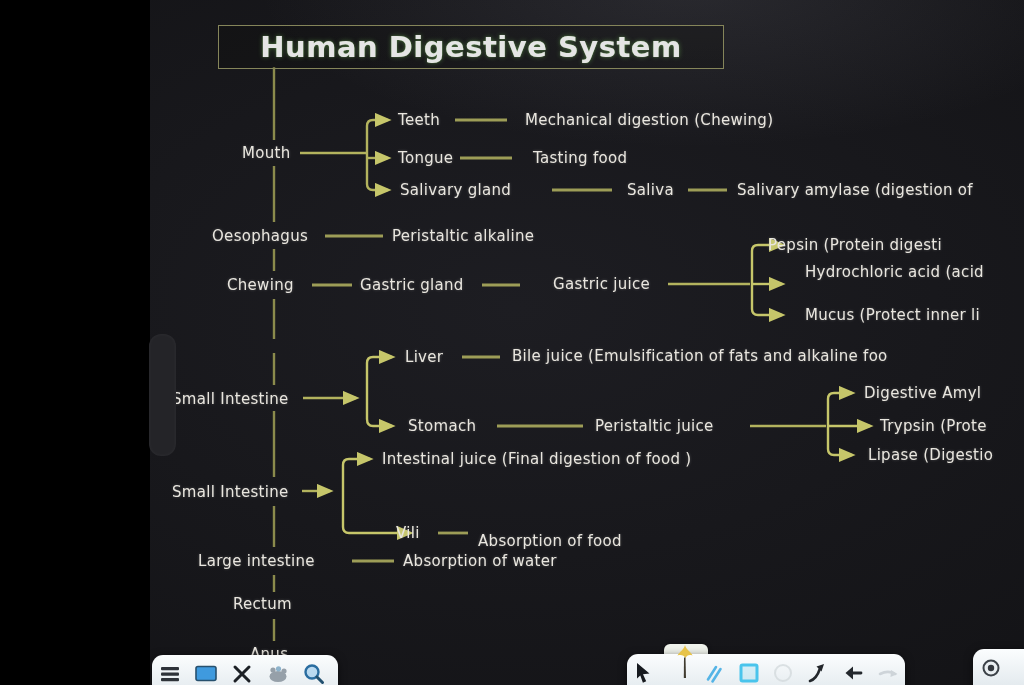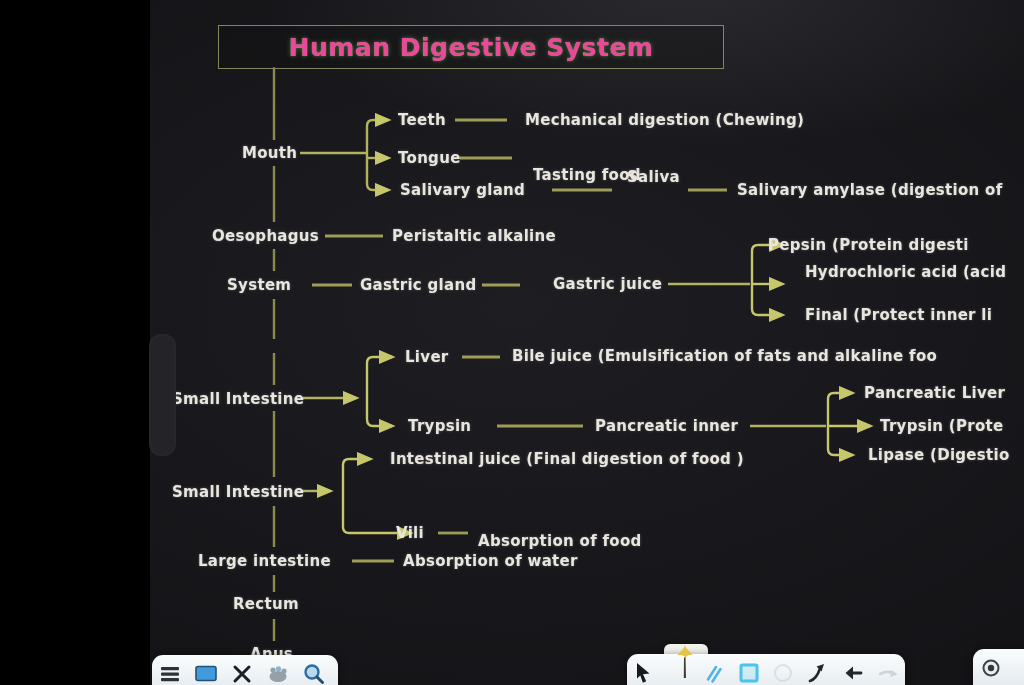--- a/index.html
+++ b/index.html
@@ -7,23 +7,23 @@
        font-family:"DejaVu Sans","Liberation Sans",sans-serif;}
   .canvas{position:absolute;left:150px;top:0;width:874px;height:685px;
     background:
       radial-gradient(ellipse 700px 260px at 62% -2%, rgba(150,150,165,.15), rgba(0,0,0,0) 62%),
       radial-gradient(ellipse 950px 560px at 42% 45%, #1d1d22, #131316 88%);
   }
   .wires{position:absolute;left:0;top:0;width:1024px;height:685px;pointer-events:none;}
   .title-box{position:absolute;left:218px;top:25px;width:504px;height:42px;
     border:1.5px solid #85855a;display:flex;align-items:center;justify-content:center;
     background:rgba(10,12,8,.25);}
-  .title-text{font-weight:bold;font-size:25px;letter-spacing:.5px;color:#ec4899;
+  .title-text{font-weight:bold;font-size:29px;letter-spacing:.5px;color:#e5e5e5;
     text-shadow:0 0 5px rgba(120,200,90,.45),0 0 1px rgba(180,240,150,.6);}
-  .lb{position:absolute;font-weight:bold;font-size:15px;letter-spacing:.3px;color:#e9e6df;
+  .lb{position:absolute;font-weight:normal;font-size:15px;letter-spacing:.3px;color:#e9e6df;
     white-space:nowrap;text-shadow:0 0 3px rgba(242,240,230,.28);}
   .scroll-thumb{position:absolute;left:149px;top:334px;width:27px;height:122px;
     background:#242428;border-radius:12px;box-shadow:inset 0 0 4px rgba(255,255,255,.05);}
   .bar{position:absolute;height:42px;border-radius:11px;
     background:linear-gradient(#fbfdfe,#dde5ea);
     box-shadow:0 2px 9px rgba(0,0,0,.55);display:flex;align-items:flex-start;
     padding-top:5px;z-index:5;}
   .bar .tool{width:36px;height:28px;display:flex;align-items:center;justify-content:center;}
   .bar-left{left:152px;top:655px;width:186px;}
   .bar-mid{left:627px;top:654px;width:278px;}
@@ -97,42 +97,42 @@
 </svg>
 
 <div class="title-box">
   <span class="title-text">Human Digestive System</span>
 </div>
 
 <div class="lb" style="left:242px;top:144px">Mouth</div>
 <div class="lb" style="left:398px;top:111px">Teeth</div>
 <div class="lb" style="left:525px;top:111px">Mechanical digestion (Chewing)</div>
 <div class="lb" style="left:398px;top:149px">Tongue</div>
-<div class="lb" style="left:533px;top:166px">Tasting food</div>
+<div class="lb" style="left:533px;top:149px">Tasting food</div>
 <div class="lb" style="left:400px;top:181px">Salivary gland</div>
-<div class="lb" style="left:627px;top:168px">Saliva</div>
+<div class="lb" style="left:627px;top:181px">Saliva</div>
 <div class="lb" style="left:737px;top:181px">Salivary amylase (digestion of</div>
 <div class="lb" style="left:212px;top:227px">Oesophagus</div>
 <div class="lb" style="left:392px;top:227px">Peristaltic alkaline</div>
-<div class="lb" style="left:227px;top:276px">System</div>
+<div class="lb" style="left:227px;top:276px">Chewing</div>
 <div class="lb" style="left:360px;top:276px">Gastric gland</div>
 <div class="lb" style="left:553px;top:275px">Gastric juice</div>
 <div class="lb" style="left:768px;top:236px">Pepsin (Protein digesti</div>
 <div class="lb" style="left:805px;top:263px">Hydrochloric acid (acid</div>
-<div class="lb" style="left:805px;top:306px">Final (Protect inner li</div>
+<div class="lb" style="left:805px;top:306px">Mucus (Protect inner li</div>
 <div class="lb" style="left:172px;top:390px">Small Intestine</div>
 <div class="lb" style="left:405px;top:348px">Liver</div>
 <div class="lb" style="left:512px;top:347px">Bile juice (Emulsification of fats and alkaline foo</div>
-<div class="lb" style="left:408px;top:417px">Trypsin</div>
-<div class="lb" style="left:595px;top:417px">Pancreatic inner</div>
-<div class="lb" style="left:864px;top:384px">Pancreatic Liver</div>
+<div class="lb" style="left:408px;top:417px">Stomach</div>
+<div class="lb" style="left:595px;top:417px">Peristaltic juice</div>
+<div class="lb" style="left:864px;top:384px">Digestive Amyl</div>
 <div class="lb" style="left:880px;top:417px">Trypsin (Prote</div>
 <div class="lb" style="left:868px;top:446px">Lipase (Digestio</div>
 <div class="lb" style="left:172px;top:483px">Small Intestine</div>
-<div class="lb" style="left:390px;top:450px">Intestinal juice (Final digestion of food )</div>
+<div class="lb" style="left:382px;top:450px">Intestinal juice (Final digestion of food )</div>
 <div class="lb" style="left:396px;top:524px">Vili</div>
 <div class="lb" style="left:478px;top:532px">Absorption of food</div>
 <div class="lb" style="left:198px;top:552px">Large intestine</div>
 <div class="lb" style="left:403px;top:552px">Absorption of  water</div>
 <div class="lb" style="left:233px;top:595px">Rectum</div>
 <div class="lb" style="left:250px;top:645px">Anus</div>
 
 <div class="scroll-thumb"></div>
 
 <div class="bar bar-left">

